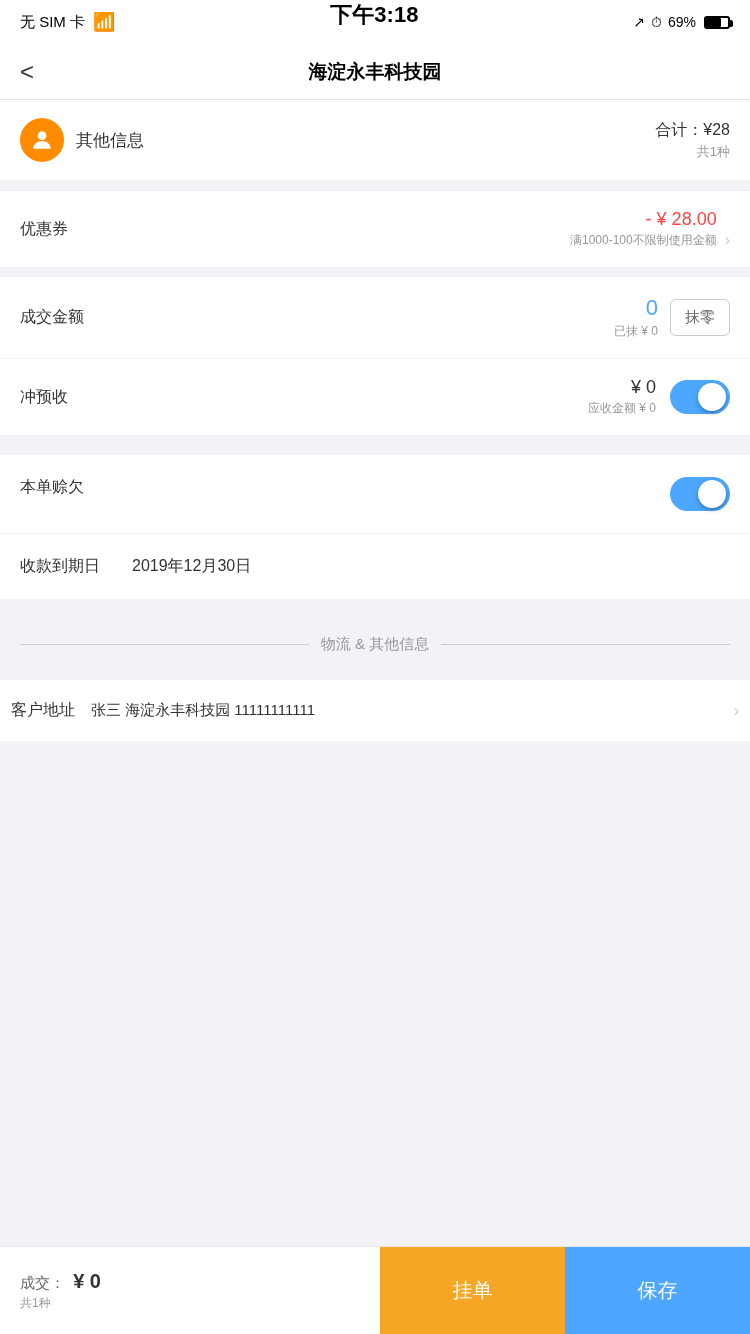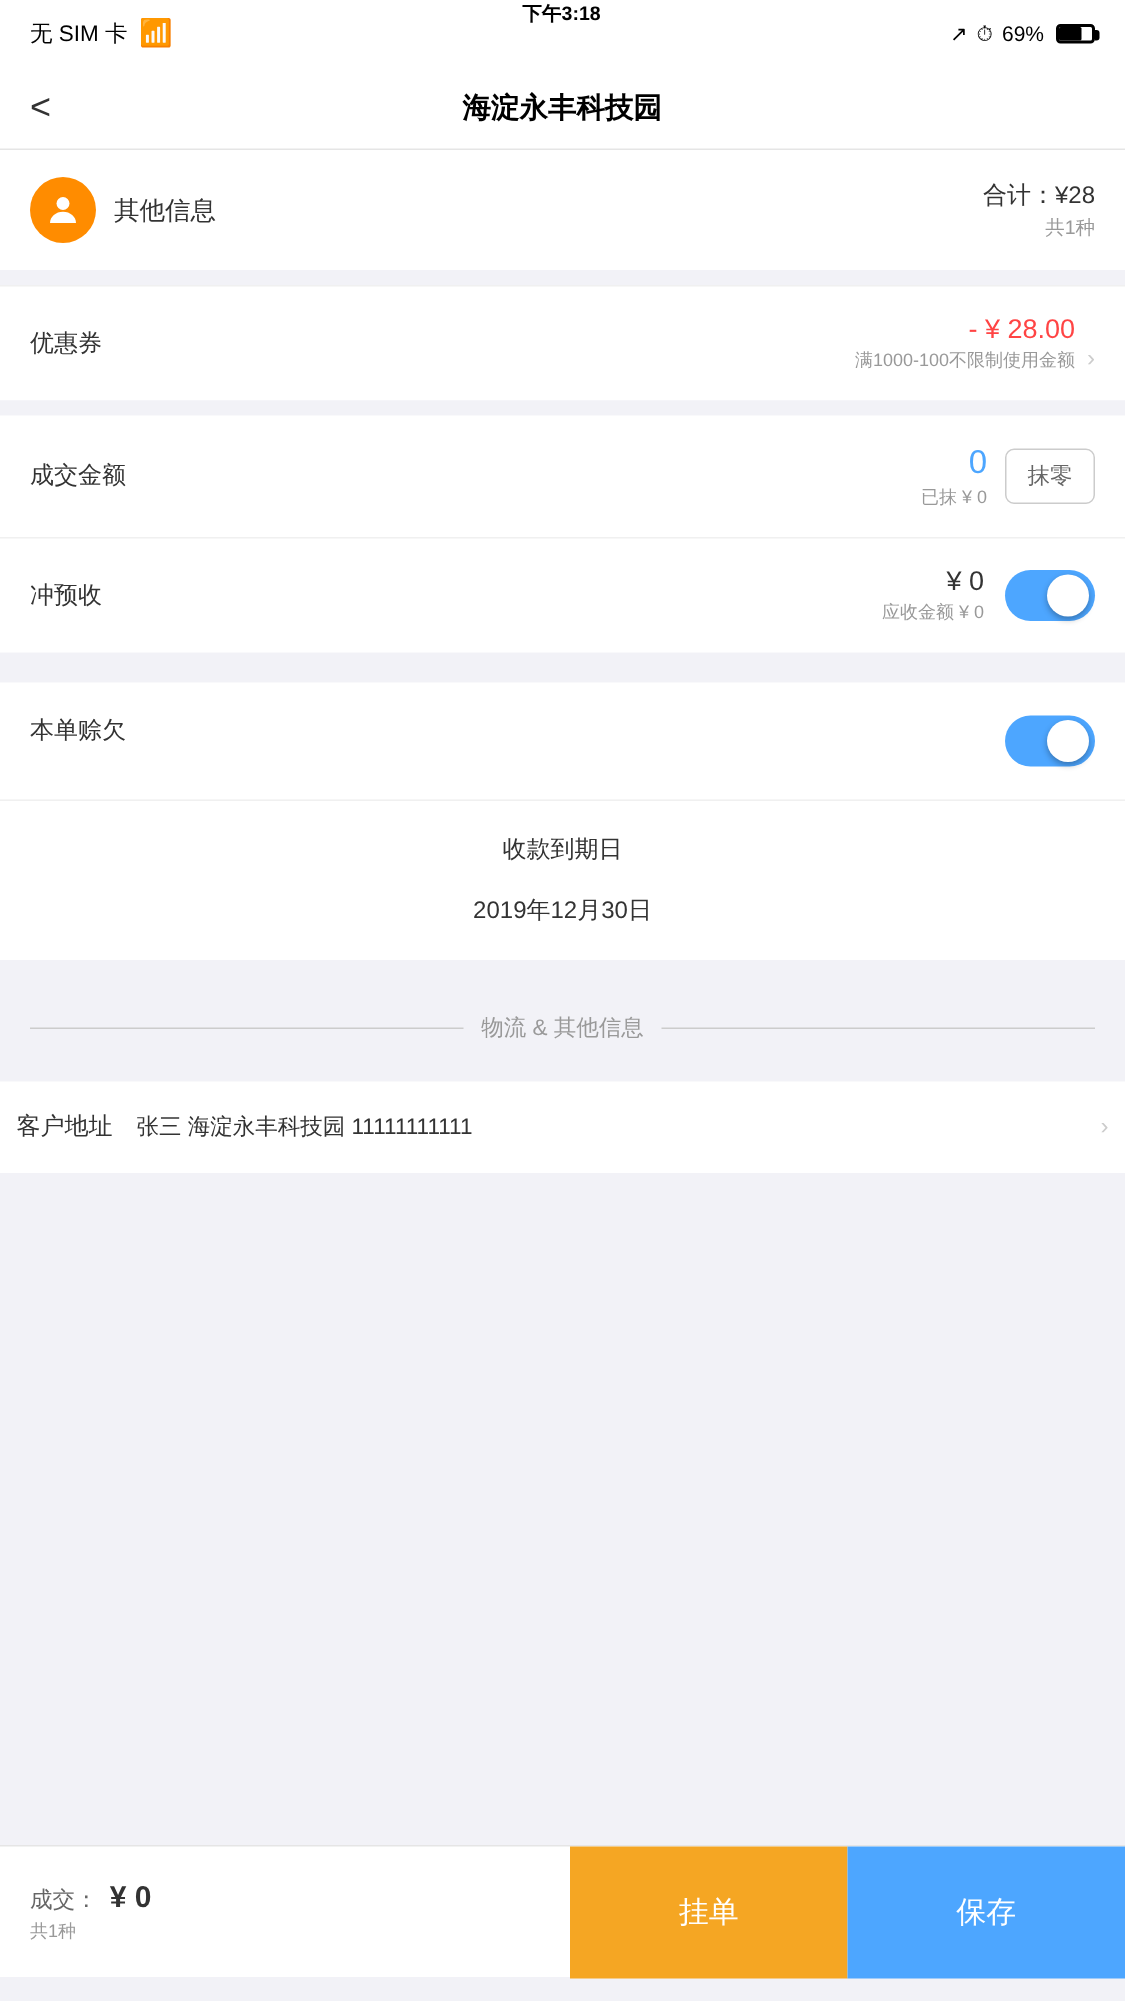--- a/index.html
+++ b/index.html
@@ -17,21 +17,21 @@
     .status-bar {
       height: 44px;
       background: #fff;
       display: flex;
       justify-content: space-between;
       padding: 0 20px;
       font-size: 15px;
       font-weight: 500;
     }
     .status-left { display: flex; align-items: center; gap: 8px; }
-    .status-center { font-size: 13px; font-weight: 600; }
+    .status-center { font-size: 22px; font-weight: 600; }
     .status-right { display: flex; align-items: center; gap: 6px; font-size: 14px; }
     .battery-icon {
       display: inline-block;
       width: 26px; height: 13px;
       border: 2px solid #000;
       border-radius: 3px;
       position: relative;
       margin-left: 2px;
     }
     .battery-icon::after {
@@ -215,23 +215,22 @@
       margin-bottom: 10px;
     }
     .debt-label { font-size: 16px; color: #333; }
 
     
     .due-row {
       display: flex;
       align-items: center;
       padding: 22px 20px;
       background: #fff;
-      gap: 20px;
+      gap: 32px;
       border-top: 1px solid #f0f0f0;
-      flex-direction: column;
     }
     .due-label { font-size: 16px; color: #333; }
     .due-value { font-size: 16px; color: #333; }
 
     
     .logistics-section {
       background: #f2f2f7;
       margin-bottom: 10px;
     }
     .logistics-header {
@@ -260,21 +259,21 @@
       background: #fff;
       cursor: pointer;
     }
     .address-label { font-size: 16px; color: #333; flex-shrink: 0; margin-right: 16px; }
     .address-value { font-size: 15px; color: #333; flex: 1; }
     .address-chevron { font-size: 16px; color: #ccc; flex-shrink: 0; }
 
     
     .bottom-bar {
       position: fixed;
-      bottom: 16px;
+      bottom: 0;
       width: 750px;
       height: 88px;
       display: flex;
       align-items: center;
       background: #fff;
       border-top: 1px solid #e5e5e5;
     }
     .bottom-info {
       flex: 1;
       padding: 0 20px;

